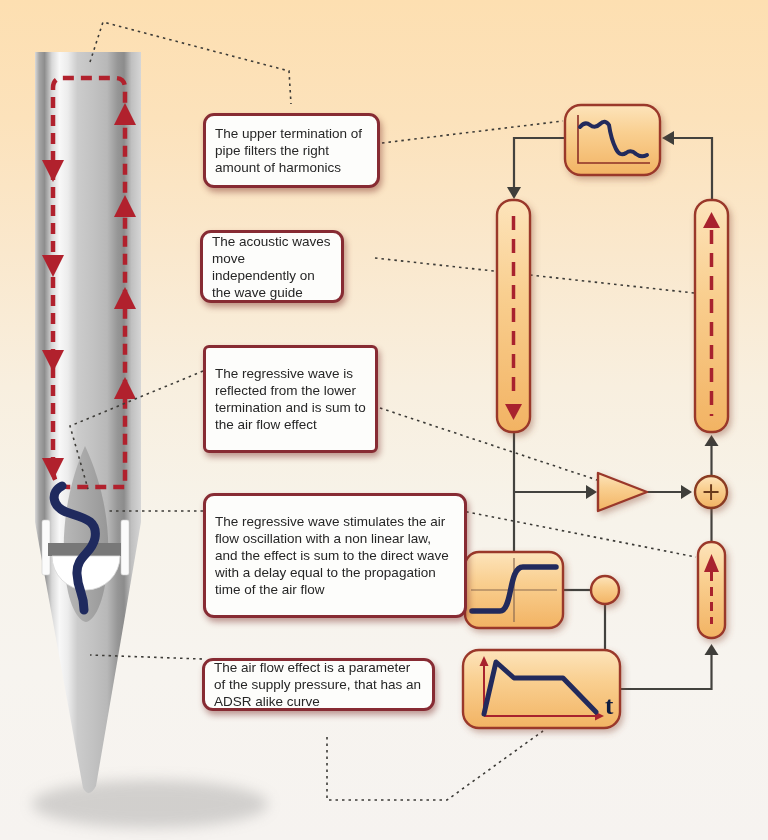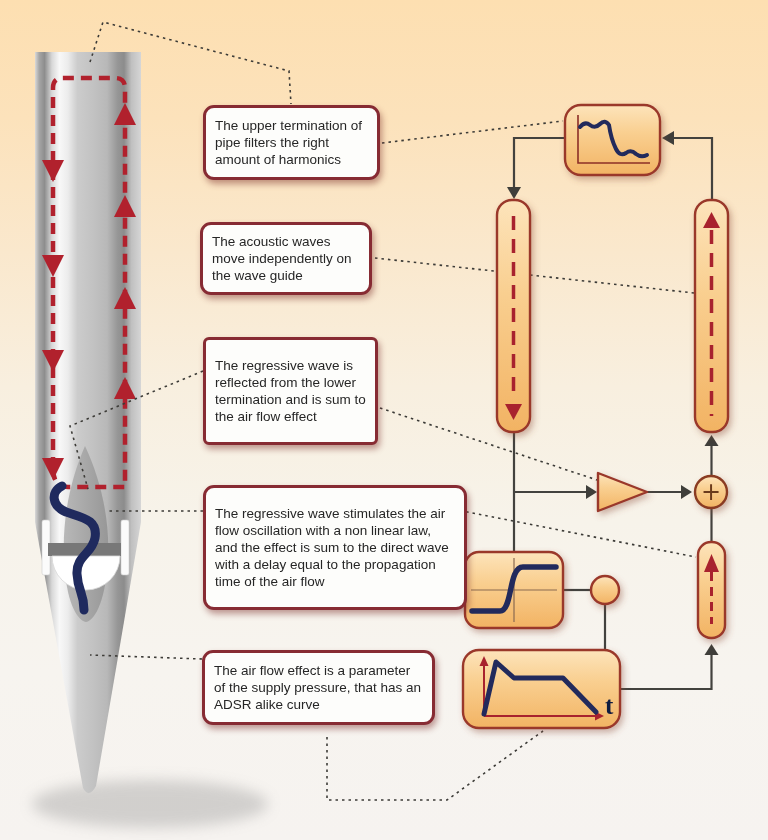--- a/index.html
+++ b/index.html
@@ -4,21 +4,21 @@
 <style>
   html,body{margin:0;padding:0;}
   #stage{position:relative;width:768px;height:840px;overflow:hidden;
     background:linear-gradient(180deg,#fddfb1 0%,#fce2bb 14%,#fae8cd 30%,#f8efdf 46%,#f7f3ea 62%,#f7f4ef 80%,#f6f3f0 100%);
     font-family:"Liberation Sans",sans-serif;}
   #layer-svg{position:absolute;left:0;top:0;}
   .callout{position:absolute;box-sizing:border-box;background:#fdfdfb;
     border:3px solid #872b33;border-radius:11px;
     box-shadow:2px 4px 6px rgba(120,40,35,.45);
     padding:7px 9px;font-size:13.5px;line-height:17px;color:#262626;
-    display:flex;align-items:center;text-align:left;}
+    display:flex;align-items:center;text-align:left;margin-top:8px;}
   .callout span{display:block;}
 </style>
 </head>
 <body>
 
 <div id="stage">
 
 <svg id="layer-svg" width="768" height="840" viewBox="0 0 768 840">
   <defs>
     <linearGradient id="pipeGrad" x1="0" y1="0" x2="1" y2="0">
@@ -160,26 +160,26 @@
       <rect x="698" y="542" width="27" height="96" rx="13" fill="url(#og)" stroke="#9a372a" stroke-width="2.4"></rect>
       <path d="M 711.5,572 L 711.5,624" fill="none" stroke="#a8242e" stroke-width="3" stroke-dasharray="9 6"></path>
       <polygon points="704,572 719,572 711.5,554" fill="#a8242e"></polygon>
     </g>
   </g>
 </svg>
 
   <div class="callout" style="left:203px;top:105px;width:177px;height:75px;">
     <span>The upper termination of pipe filters the right amount of harmonics</span>
   </div>
-  <div class="callout" style="left:200px;top:222px;width:172px;height:73px;">
+  <div class="callout" style="left:200px;top:222px;width:144px;height:73px;">
     <span>The acoustic waves move independently on the wave guide</span>
   </div>
   <div class="callout" style="left:203px;top:337px;width:175px;height:108px;border-radius:6px;">
     <span>The regressive wave is reflected from the lower termination and is sum to the air flow effect</span>
   </div>
   <div class="callout" style="left:203px;top:485px;width:264px;height:125px;">
     <span>The regressive wave stimulates the air flow oscillation with a non linear law, and the effect is sum to the direct wave with a delay equal to the propagation time of the air flow</span>
   </div>
-  <div class="callout" style="left:202px;top:650px;width:233px;height:75px;">
+  <div class="callout" style="left:202px;top:650px;width:233px;height:53px;">
     <span>The air flow effect is a parameter of the supply pressure, that has an ADSR alike curve</span>
   </div>
 
 </div>
 
 </body></html>

